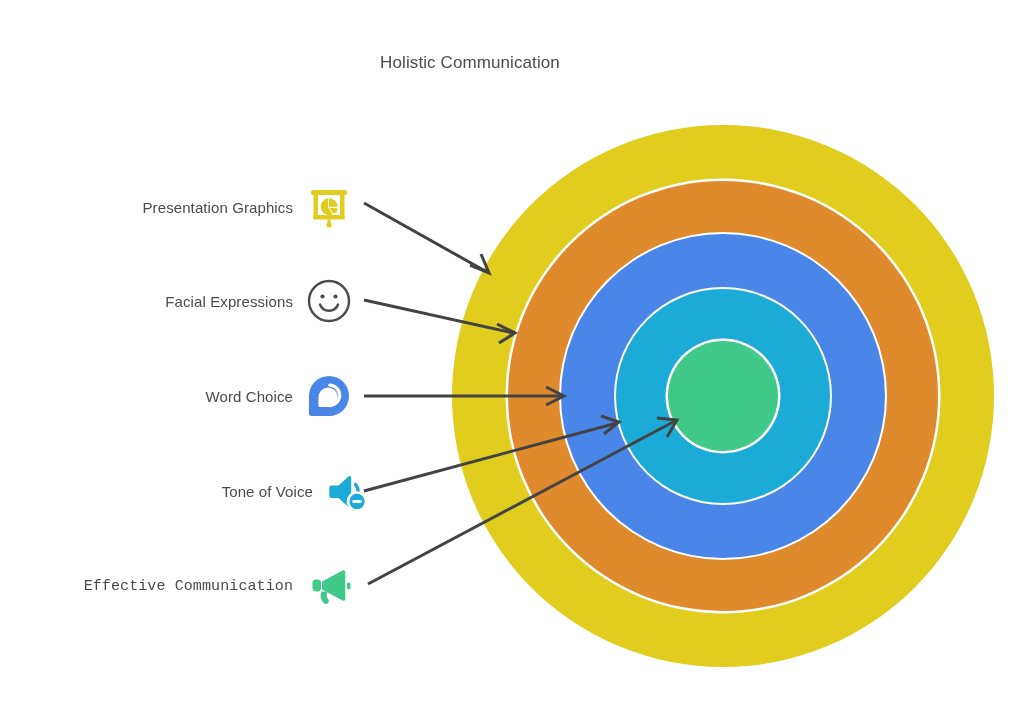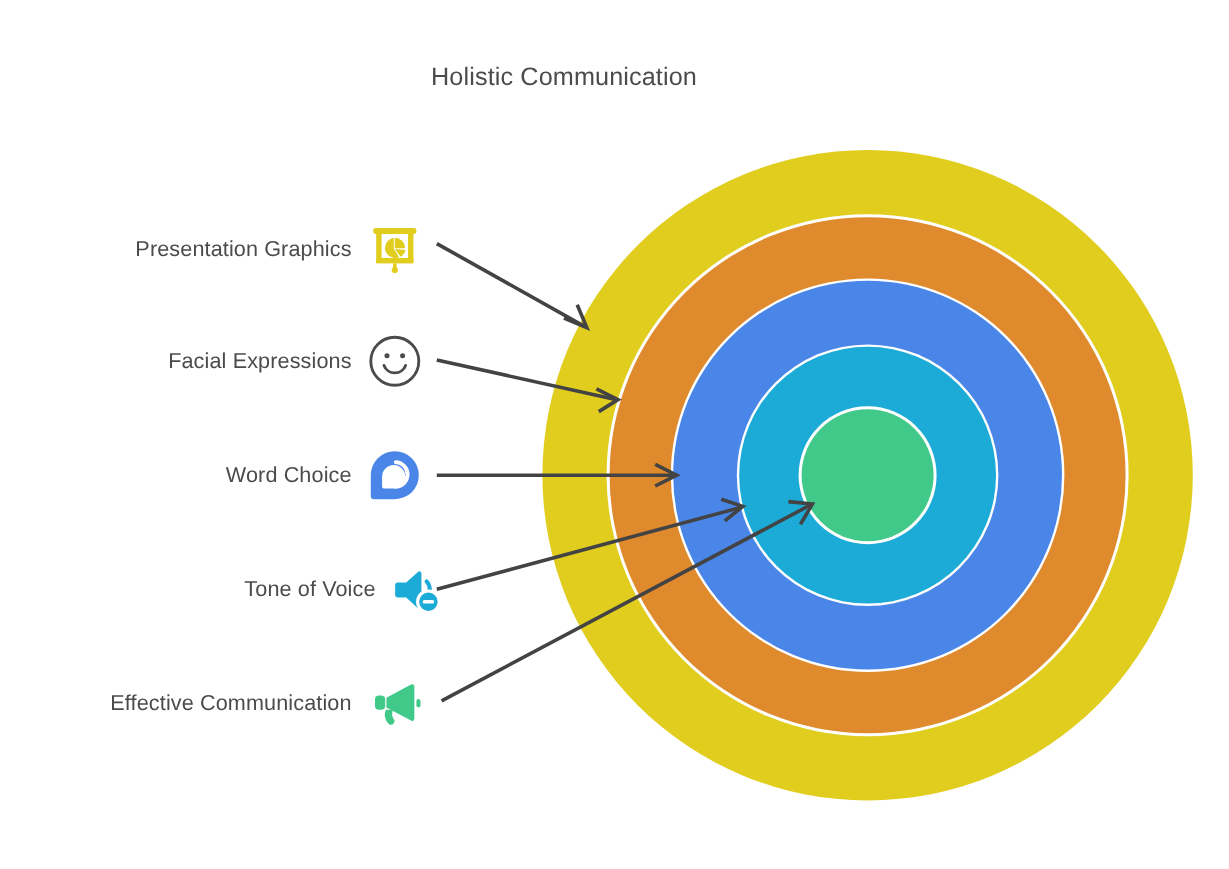--- a/index.html
+++ b/index.html
@@ -19,21 +19,21 @@
     left: 0; top: 0;
     width: 1024px;
     height: 724px;
   }
   .title {
     position: absolute;
     left: 0;
     top: 53px;
     width: 940px;
     text-align: center;
-    font-size: 21px;
+    font-size: 17px;
     color: #4b4b4b;
     letter-spacing: 0.1px;
     white-space: nowrap;
   }
   .rings-svg {
     position: absolute;
     left: 0; top: 0;
     width: 1024px; height: 724px;
     pointer-events: none;
   }
@@ -44,21 +44,21 @@
     pointer-events: none;
   }
   .label-row {
     position: absolute;
     display: flex;
     align-items: center;
     justify-content: flex-end;
     height: 52px;
   }
   .label-text {
-    font-size: 18px;
+    font-size: 15px;
     color: #4b4b4b;
     white-space: nowrap;
     letter-spacing: 0.1px;
     padding-right: 10px;
   }
   .label-icon {
     width: 52px;
     height: 52px;
     flex: 0 0 52px;
     display: flex;
@@ -156,21 +156,21 @@
     <span class="label-icon">
       <svg width="48" height="48" viewBox="0 0 48 48">
         <path d="M23.5 9.5 L13.5 18.5 L6.5 18.5 a2.2 2.2 0 0 0 -2.2 2.2 l0 8 a2.2 2.2 0 0 0 2.2 2.2 l7 0 L23.5 40 a1.6 1.6 0 0 0 2.7 -1.2 L26.2 10.7 a1.6 1.6 0 0 0 -2.7 -1.2 Z" fill="#1babd6"></path>
         <path d="M30.5 17.5 a9.5 9.5 0 0 1 0 13" fill="none" stroke="#1babd6" stroke-width="3.4" stroke-linecap="round"></path>
         <circle cx="32" cy="34.5" r="9" fill="#1babd6" stroke="#ffffff" stroke-width="2.6"></circle>
         <rect x="27.2" y="33.1" width="9.6" height="2.9" rx="1.4" fill="#ffffff"></rect>
       </svg>
     </span>
   </div>
 
-  <div class="label-row" style="left:0; top:560px; width:355px;">
+  <div class="label-row" style="left:0; top:560px; width:355px;font-family:Liberation Mono, monospace;">
     <span class="label-text">Effective Communication</span>
     <span class="label-icon">
       <svg width="48" height="48" viewBox="0 0 48 48">
         <path d="M37.5 8.5 a1.8 1.8 0 0 1 2.8 1.5 L40.3 37 a1.8 1.8 0 0 1 -2.8 1.5 L17 27.5 L17 19.5 Z" fill="#41c98a"></path>
         <rect x="7.5" y="17.5" width="8.5" height="12" rx="3.4" fill="#41c98a"></rect>
         <path d="M16.5 29.5 l6 0 a8 8 0 0 0 1.2 8.5 a3 3 0 0 1 -4.7 3.3 a11 11 0 0 1 -2.5 -11.8 Z" fill="#41c98a"></path>
         <rect x="42" y="20.5" width="3.4" height="7" rx="1.7" fill="#41c98a"></rect>
       </svg>
     </span>
   </div>

